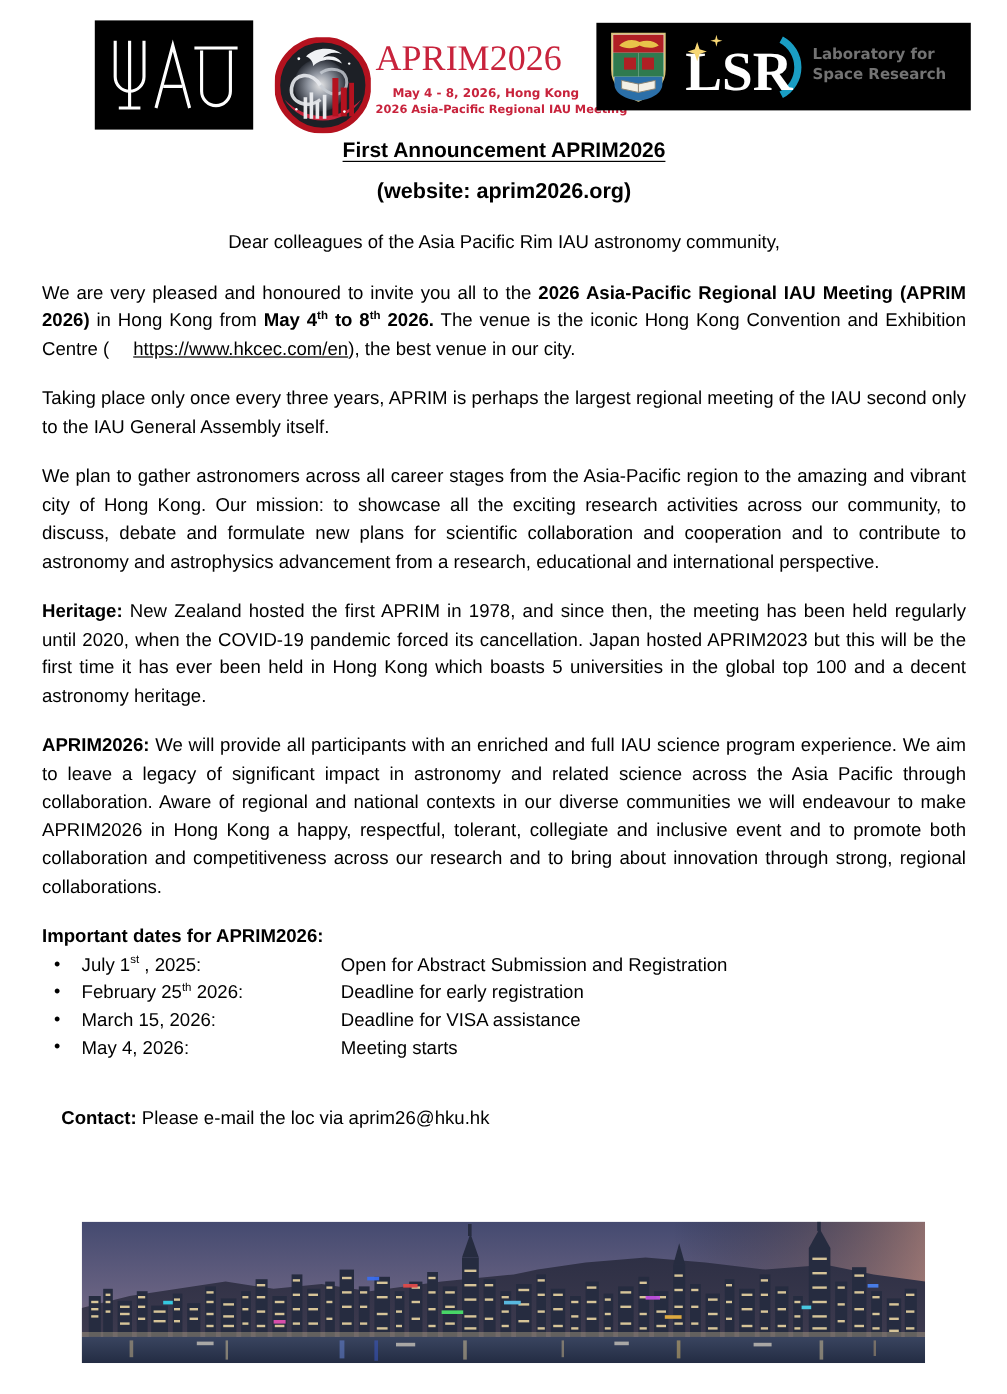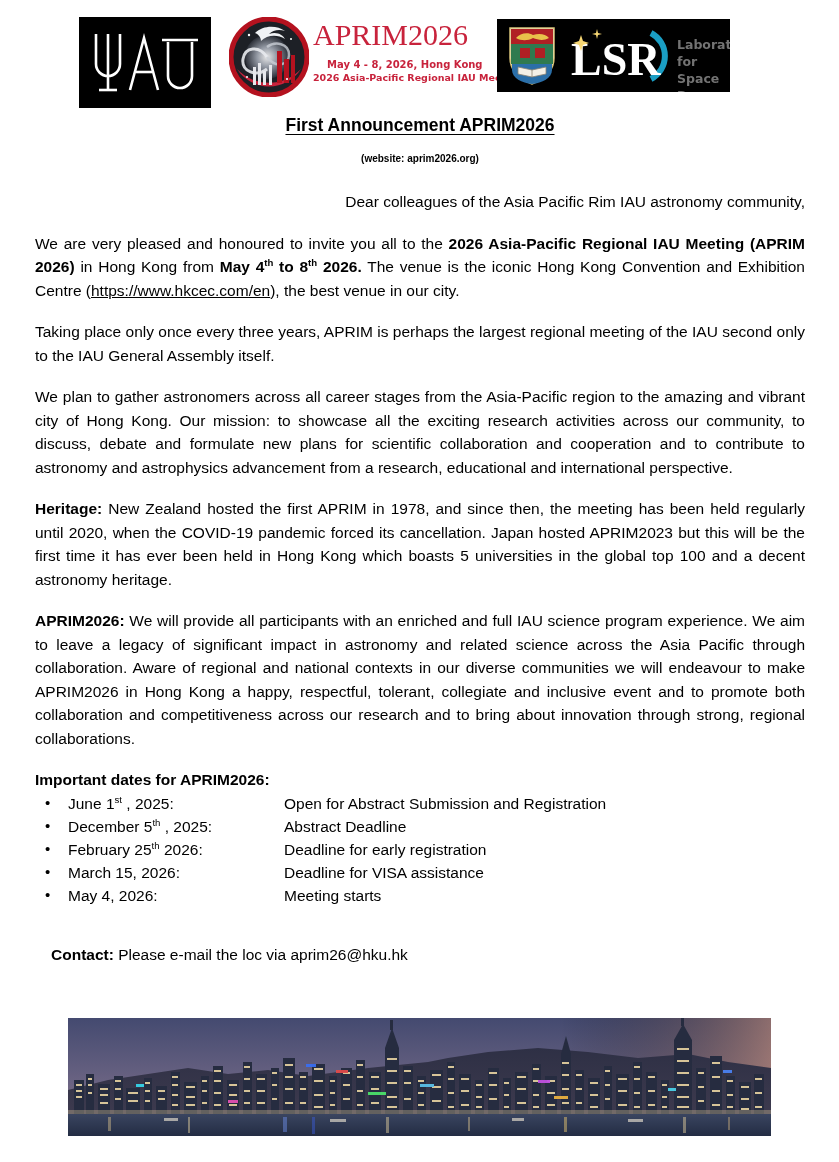--- a/index.html
+++ b/index.html
@@ -32,21 +32,21 @@
     background: #000000;
     display: flex;
     align-items: center;
     justify-content: center;
   }
   .iau-logo svg { display: block; }
 
   
   .aprim-logo {
     position: absolute;
-    left: 229px; top: 13px;
+    left: 229px; top: 27px;
     width: 262px; height: 96px;
   }
   .aprim-emblem {
     position: absolute;
     left: 0; top: 4px;
     width: 80px; height: 80px;
   }
   .aprim-text {
     position: absolute;
     left: 84px; top: 6px;
@@ -67,21 +67,21 @@
     white-space: nowrap;
     font-family: "DejaVu Sans", sans-serif;
   }
   .aprim-sub1 { font-size: 10px; line-height: 13px; margin-top: 7px; margin-left: 14px;}
   .aprim-sub2 { font-size: 9.5px; line-height: 13px; }
 
   
   .lsr-logo {
     position: absolute;
     left: 497px; top: 19px;
-    width: 233px; height: 73px;
+    width: 312px; height: 73px;
     background: #000000;
     overflow: hidden;
   }
   .lsr-crest { position: absolute; left: 9px; top: 5px; width: 52px; height: 62px; }
   .lsr-mark  { position: absolute; left: 66px; top: 8px; width: 110px; height: 58px; }
   .lsr-words {
     position: absolute;
     left: 180px; top: 17px;
     color: #737373;
     font-size: 12.5px;
@@ -103,36 +103,36 @@
   .title-block { text-align: center; }
   .doc-title {
     font-weight: bold;
     font-size: 17.5px;
     text-decoration: underline;
     text-underline-offset: 3px;
     display: inline-block;
   }
   .doc-subtitle {
     font-weight: bold;
-    font-size: 10px;
+    font-size: 18px;
     margin-top: 9px;
   }
 
   p.para {
     margin: 0;
     text-align: justify;
     text-justify: inter-word;
   }
-  p.para.nojust { text-align: right; }
+  p.para.nojust { text-align: center; }
   .gap-sm { height: 18px; }
   .gap-md { height: 20px; }
 
   b, .b { font-weight: bold; }
   sup { font-size: 0.62em; vertical-align: super; line-height: 0; }
-  .ulink { text-decoration: underline; }
+  .ulink { text-decoration: underline; margin-left: 20px; }
 
   .dates-heading {
     font-weight: bold;
     margin: 0;
   }
   ul.dates {
     margin: 0;
     padding: 0;
     list-style: none;
   }
@@ -289,22 +289,21 @@
 
   <div class="gap-sm"></div>
 
   <p class="para"><b>APRIM2026:</b><span> We will provide all participants with an enriched and full IAU science program experience. We aim to leave a legacy of significant impact in astronomy and related science across the Asia Pacific through collaboration. Aware of regional and national contexts in our diverse communities we will endeavour to make APRIM2026 in Hong Kong a happy, respectful, tolerant, collegiate and inclusive event and to promote both collaboration and competitiveness across our research and to bring about innovation through strong, regional collaborations.</span></p>
 
   <div class="gap-sm"></div>
 
   <p class="dates-heading">Important dates for APRIM2026:</p>
 
   <ul class="dates">
-    <li><span class="date-label"><span>June 1</span><sup>st</sup><span> , 2025:</span></span><span>Open for Abstract Submission and Registration</span></li>
-    <li><span class="date-label"><span>December 5</span><sup>th</sup><span> , 2025:</span></span><span>Abstract Deadline</span></li>
+    <li><span class="date-label"><span>July 1</span><sup>st</sup><span> , 2025:</span></span><span>Open for Abstract Submission and Registration</span></li>
     <li><span class="date-label"><span>February 25</span><sup>th</sup><span>  2026:</span></span><span>Deadline for early registration</span></li>
     <li><span class="date-label"><span>March 15, 2026:</span><sup></sup><span></span></span><span>Deadline for VISA assistance</span></li>
     <li><span class="date-label"><span>May 4, 2026:</span><sup></sup><span></span></span><span>Meeting starts</span></li>
   </ul>
 
   <div class="gap-md"></div>
 
   <p class="contact"><b>Contact:</b><span> Please e-mail the loc via  aprim26@hku.hk</span></p>
 </div>
 

